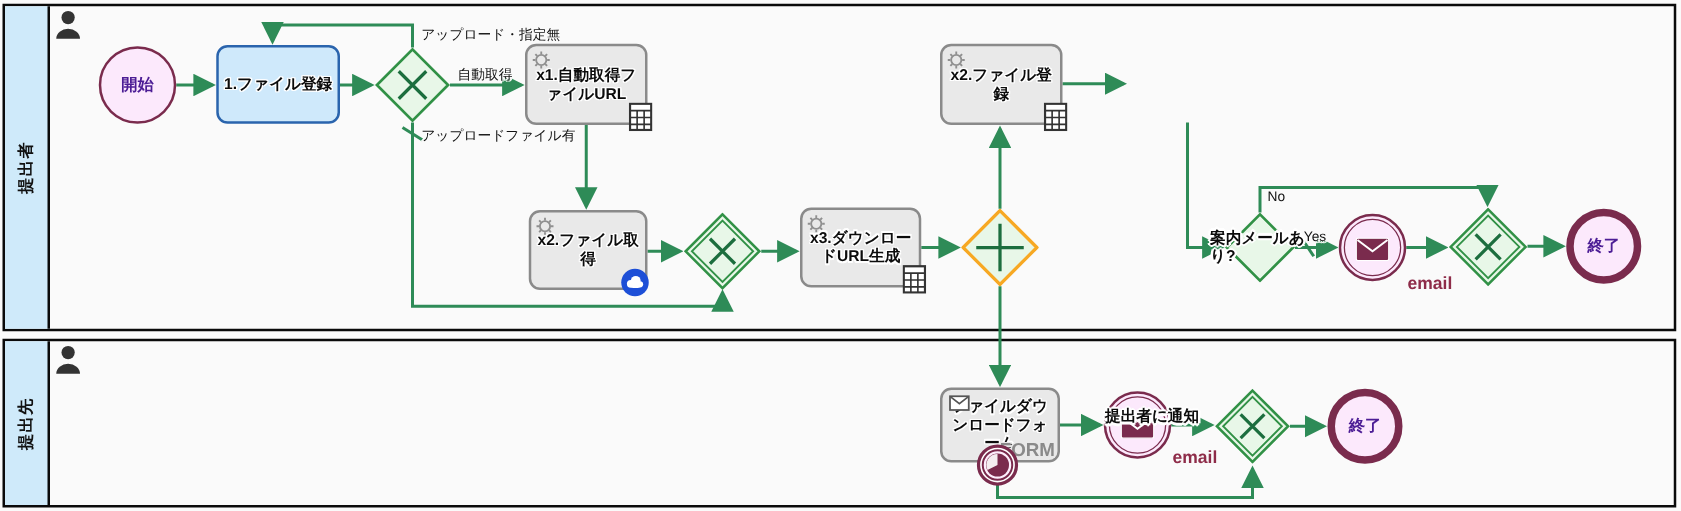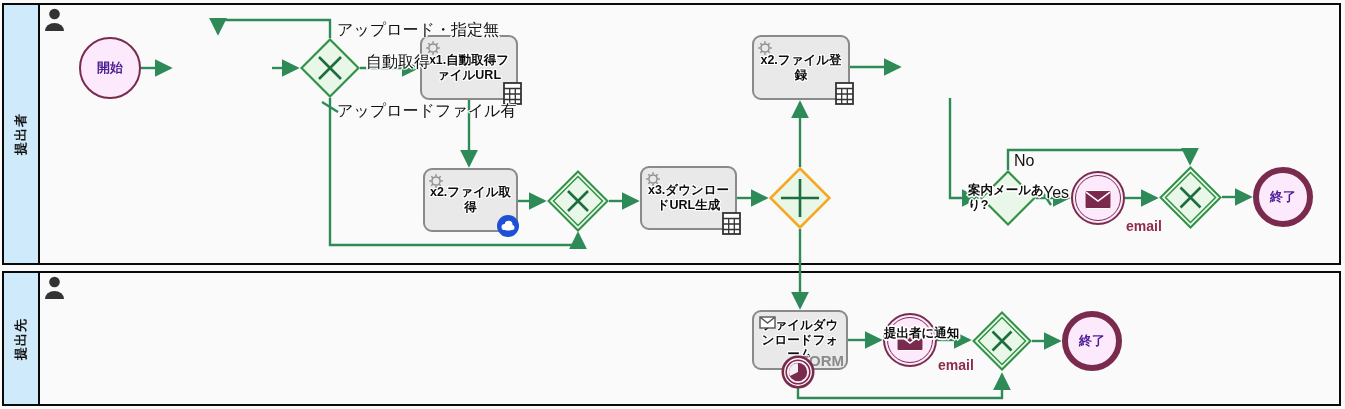--- a/index.html
+++ b/index.html
@@ -36,21 +36,21 @@
   .overlabel{position:absolute;z-index:5;text-align:left;font-weight:bold;font-size:12.5px;line-height:1.18;color:#0c0c0c;word-break:break-all;
     text-shadow:-1px -1px 0 #fff,1px -1px 0 #fff,-1px 1px 0 #fff,1px 1px 0 #fff,-2px 0 0 #fff,2px 0 0 #fff,0 -2px 0 #fff,0 2px 0 #fff;}
   .email-tag{position:absolute;z-index:6;font-weight:bold;font-size:14px;color:#8e2c49;
     text-shadow:-1px -1px 0 #fafafa,1px -1px 0 #fafafa,-1px 1px 0 #fafafa,1px 1px 0 #fafafa;padding-left:32px;}
   .env-center{position:absolute;left:50%;top:50%;transform:translate(-50%,-42%);z-index:4;}
 
   
   .gw{position:absolute;z-index:4;}
 
   
-  .edge-label{position:absolute;z-index:5;font-size:16px;color:#111;white-space:nowrap;
+  .edge-label{position:absolute;z-index:5;font-size:11px;color:#111;white-space:nowrap;
     text-shadow:-1px -1px 0 #fafafa,1px -1px 0 #fafafa,-1px 1px 0 #fafafa,1px 1px 0 #fafafa,-2px 0 0 #fafafa,2px 0 0 #fafafa;}
 </style>
 </head>
 <body>
 
 <div id="stage">
 
   <div class="pool" style="top:3px;height:262px;">
     <div class="pool-header">
       <div class="lane-label">提出者</div>
@@ -101,20 +101,23 @@
       <path d="M798 388V398H1002V375" marker-end="url(#arr)"></path>
       <path d="M322 102L338 112"></path>
       <path d="M1041 190L1051 205"></path>
     </g>
   </svg>
 
   <div class="event" style="left:79px;top:37px;width:62px;height:62px;">
     <div class="elabel">開始</div>
   </div>
 
+  <div class="task user" style="left:173px;top:36px;width:99px;height:63px;">
+    <div class="tlabel">1.ファイル登録</div>
+  </div>
 
   <svg class="gw" style="left:300px;top:38px;" width="60" height="60" viewBox="0 0 60 60">
     <polygon points="30,1.5 58.5,30 30,58.5 1.5,30" fill="#e8f7e8" stroke="#319146" stroke-width="2.2"></polygon>
     <path d="M19 19L41 41M41 19L19 41" stroke="#1c6e3e" stroke-width="2.6" fill="none"></path>
   </svg>
 
   <div class="task service" style="left:420px;top:35px;width:98px;height:65px;">
     <svg class="gear" width="16" height="16" viewBox="0 0 16 16">
         <g stroke="#909090" stroke-width="1.5" fill="none">
           <circle cx="8" cy="8" r="4.1"></circle>

